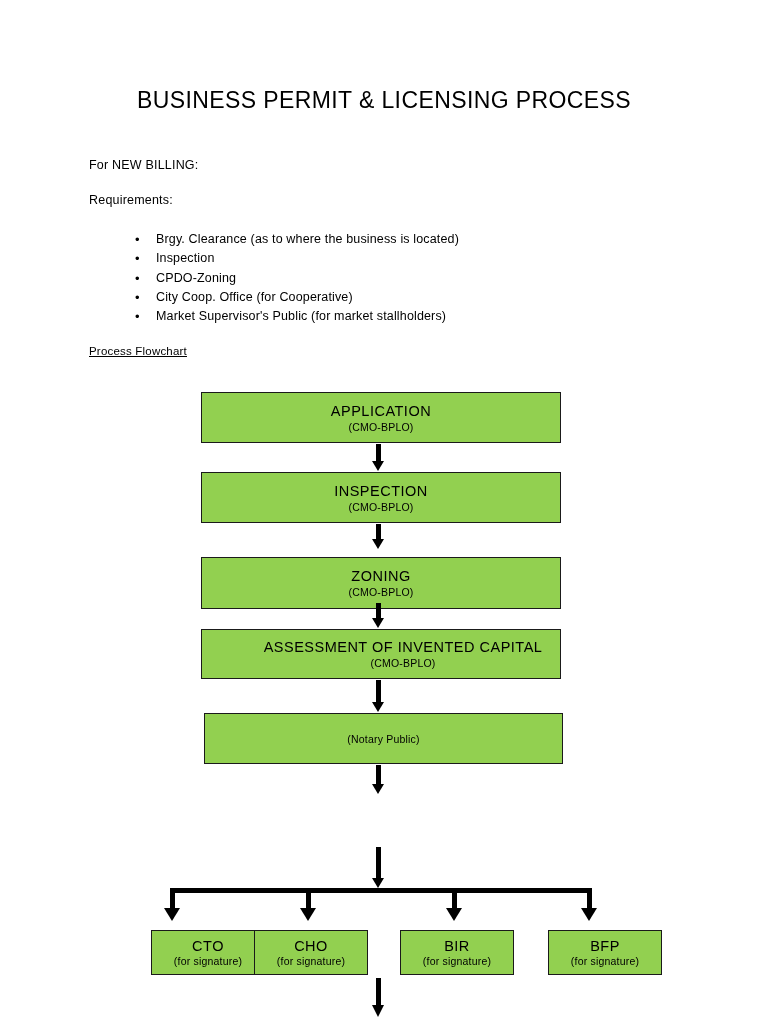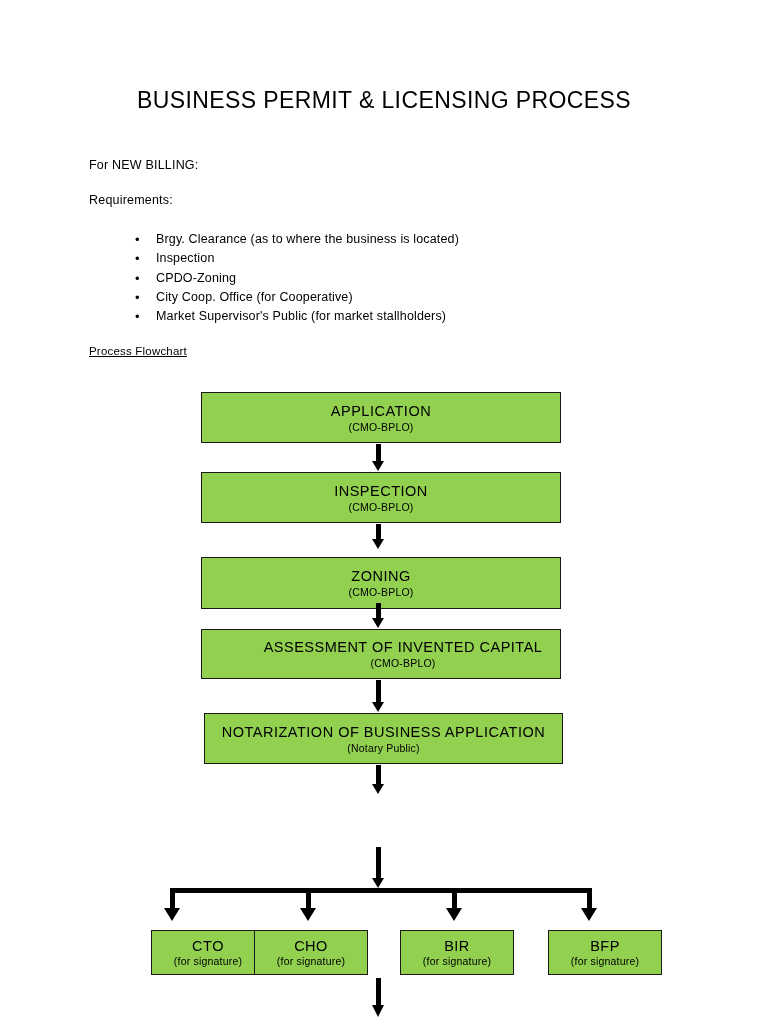--- a/index.html
+++ b/index.html
@@ -307,21 +307,20 @@
     <div class="box-title">ASSESSMENT OF INVENTED CAPITAL</div>
     <div class="box-sub">(CMO-BPLO)</div>
   </div>
 
   <div class="v-arrow arrow-4">
     <div class="shaft"></div>
     <div class="head"></div>
   </div>
 
   <div class="flow-box box-notarization">
-    <div class="box-title">NOTARIZATION OF BUSINESS APPLICATION</div>
     <div class="box-sub">(Notary Public)</div>
   </div>
 
   <div class="v-arrow arrow-5">
     <div class="shaft"></div>
     <div class="head"></div>
   </div>
 
 
   <div class="v-arrow arrow-6">

